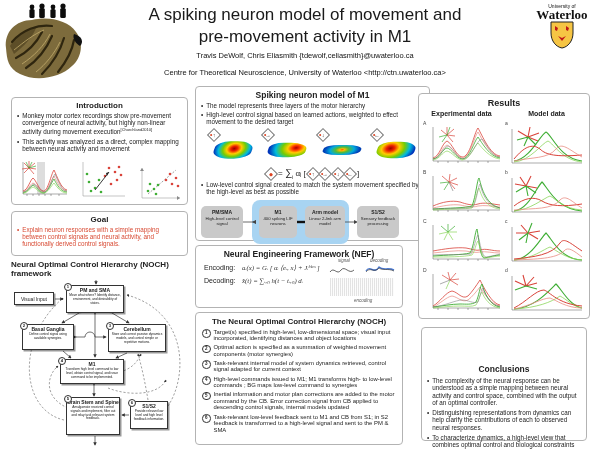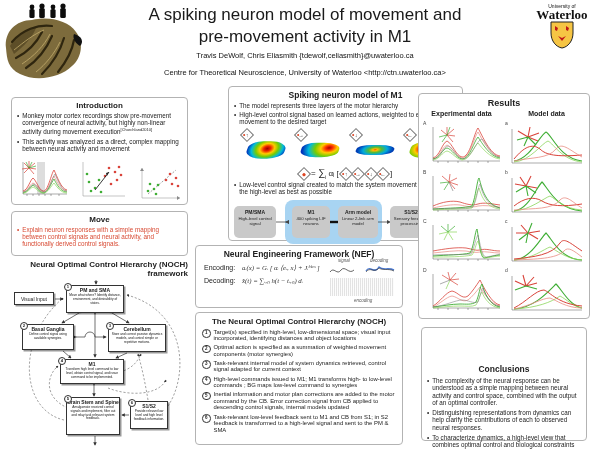--- a/index.html
+++ b/index.html
@@ -25,32 +25,32 @@
   .blt{flex:0 0 auto;margin-right:3px;line-height:inherit;}
   
   .intro{left:11px;top:97px;width:177px;height:108px;}
   .intro .boxtitle{font-size:8px;padding-top:3px;}
   .intro .brow{font-size:6.3px;line-height:7.2px;}
   .cite{font-size:4px;vertical-align:super;}
   .introfigs{position:absolute;left:3px;bottom:2px;width:171px;height:44px;display:flex;justify-content:space-between;}
   .goal{left:11px;top:211px;width:177px;height:45px;}
   .goal .boxtitle{font-size:8px;padding-top:3px;}
   .goal .brow{font-size:6.3px;line-height:7.2px;color:#d84a33;}
-  .nochhead{position:absolute;left:11px;top:260px;width:177px;text-align:right;font-weight:bold;font-size:8px;line-height:9px;}
+  .nochhead{position:absolute;left:11px;top:260px;width:177px;text-align:left;font-weight:bold;font-size:8px;line-height:9px;}
   .diagram{position:absolute;left:8px;top:280px;width:182px;height:168px;}
   .dbox{position:absolute;background:#fff;border:1px solid #333;box-shadow:1.5px 1.5px 0 rgba(0,0,0,.4);
         box-sizing:border-box;text-align:center;}
   .dbox .dt{font-weight:bold;font-size:5px;line-height:6px;padding-top:1px;}
   .dbox .dd{font-size:3.2px;line-height:3.8px;padding:1px 2px;color:#111;}
   .dnum{position:absolute;left:-3px;top:-3px;width:6px;height:6px;border:1px solid #333;border-radius:50%;
         background:#fff;font-size:4.2px;line-height:6px;text-align:center;font-weight:bold;}
   .vibox{position:absolute;background:#fff;border:1px solid #333;box-sizing:border-box;
          font-size:5px;font-weight:normal;text-align:center;box-shadow:1.5px 1.5px 0 rgba(0,0,0,.4);}
   
-  .spiking{left:195px;top:86px;width:235px;height:155px;margin-left:33px;}
+  .spiking{left:195px;top:86px;width:235px;height:155px;}
   .spiking .boxtitle{font-size:8.5px;padding-top:3px;}
   .spiking .brow{font-size:6.3px;line-height:7.2px;}
   .surfrow{display:flex;justify-content:space-around;align-items:flex-end;margin:3px 8px 0 8px;height:34px;}
   .surfitem{position:relative;width:44px;height:33px;}
   .surf{position:absolute;left:5px;bottom:1px;width:38px;height:24px;border-radius:35% 45% 40% 45%;}
   .s1{background:radial-gradient(circle at 52% 42%,#990000 0%,#ee2200 14%,#ffcc00 30%,#77cc00 46%,#00bbdd 64%,#0033bb 82%,#001f88 100%);transform:scaleY(.72) skewX(-14deg);}
   .s2{background:radial-gradient(circle at 72% 35%,#aa0000 0%,#ff3300 12%,#ffcc00 26%,#77cc00 44%,#00bbdd 64%,#0033bb 84%);transform:scaleY(.6) skewX(-12deg);}
   .s3{background:radial-gradient(circle at 50% 48%,#ff4400 0%,#ffbb00 10%,#55bb33 28%,#00aadd 52%,#0044bb 76%,#002a99 100%);transform:scaleY(.42) skewX(-12deg);}
   .s4{background:radial-gradient(circle at 34% 40%,#990000 0%,#ee2200 14%,#ffcc00 30%,#77cc00 48%,#00bbdd 66%,#0033bb 85%);transform:scaleY(.68) skewX(-14deg);}
   .diam{position:relative;display:inline-block;width:8px;height:8px;border:1px solid #777;background:#fff;
@@ -197,21 +197,21 @@
             <circle cx="22" cy="31" r="1.3"></circle>
             <circle cx="16" cy="33" r="1.3"></circle>
             <circle cx="26" cy="27" r="1.3"></circle>
             <circle cx="24" cy="36" r="1.3"></circle>
           </g>
       </svg>
     </div>
   </div>
 
   <div class="box goal">
-    <div class="boxtitle">Move</div>
+    <div class="boxtitle">Goal</div>
     <div class="brow">
       <span class="blt">•</span>
       <span>Explain neuron responses with a simple mapping between control signals and neural activity, and functionally derived control signals.</span>
     </div>
   </div>
 
   <div class="nochhead">
     <div>Neural Optimal Control Hierarchy (NOCH)</div>
     <div>framework</div>
   </div>

